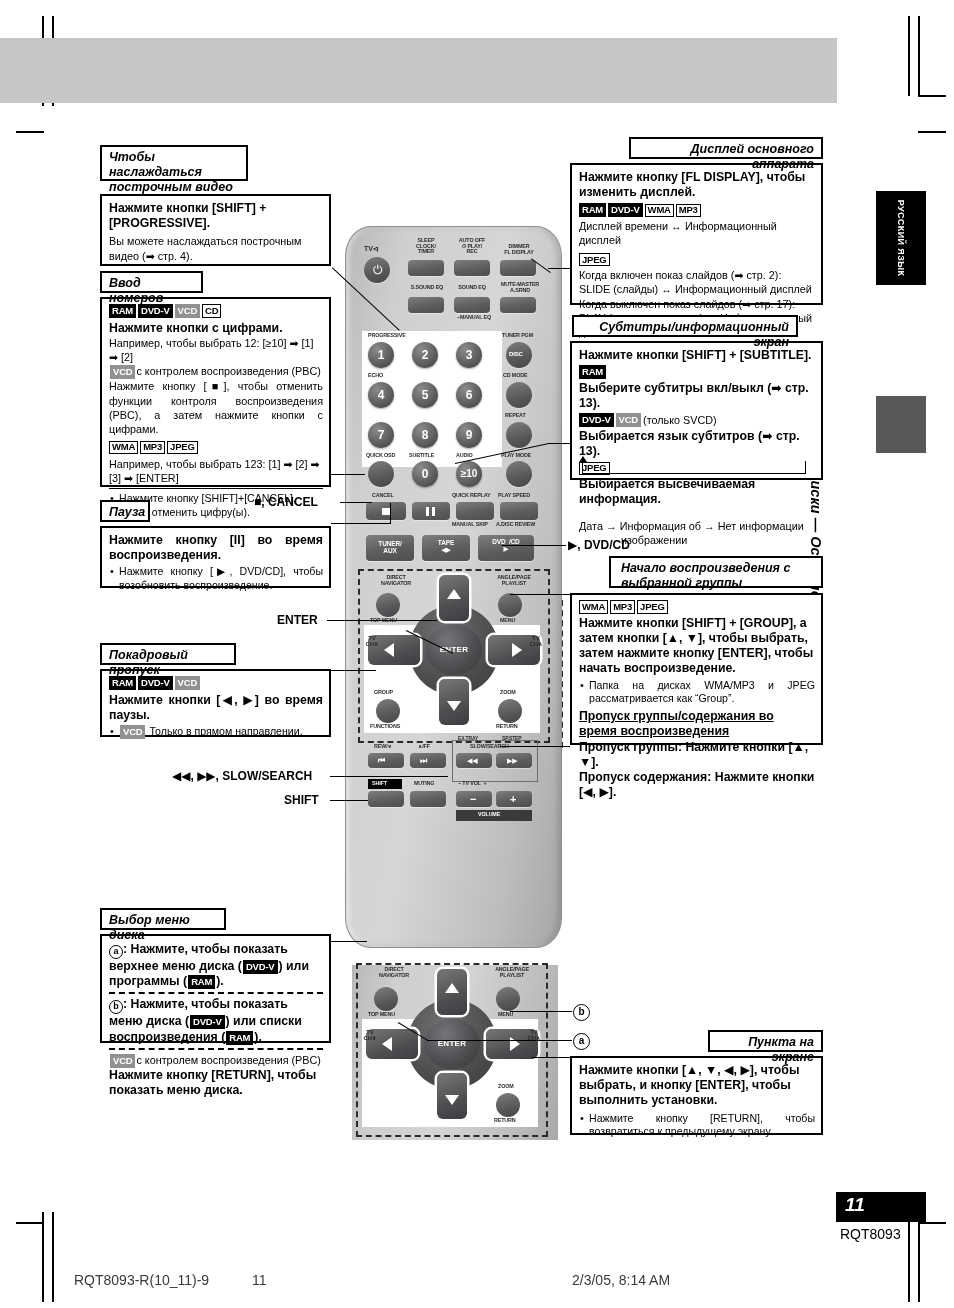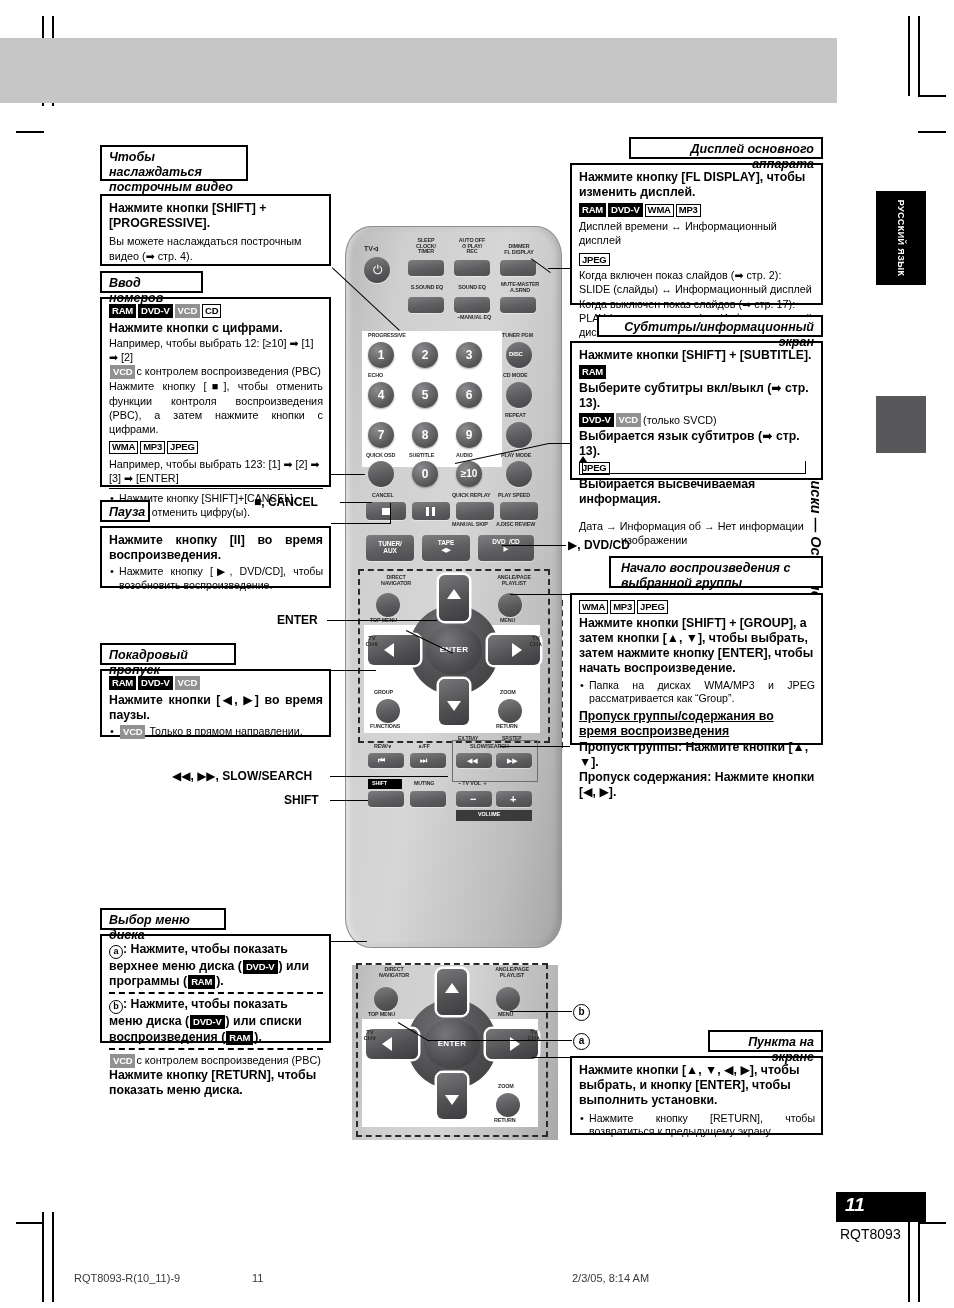--- a/index.html
+++ b/index.html
@@ -133,21 +133,21 @@
   
   .pagenum{
     position:absolute;left:836px;top:1192px;width:90px;height:30px;background:#000;
   }
   .pagenum span{
     position:absolute;left:9px;top:2px;color:#fff;font-style:italic;font-weight:bold;font-size:19px;
   }
   .rqt{position:absolute;left:840px;top:1226px;font-size:14px;}
 
   
-  .foot{position:absolute;font-size:11px;color:#3a3a3a;top:1272px;}
+  .foot{position:absolute;font-size:14px;color:#3a3a3a;top:1272px;}
 </style>
 </head>
 <body>
 
 <div class="crop" style="left:42px;top:16px;width:1.6px;height:90px;"></div>
 <div class="crop" style="left:52px;top:16px;width:1.6px;height:90px;"></div>
 <div class="crop" style="left:16px;top:95px;width:28px;height:1.6px;"></div>
 <div class="crop" style="left:16px;top:131px;width:28px;height:1.6px;"></div>
 <div class="crop" style="left:908px;top:16px;width:1.6px;height:80px;"></div>
 <div class="crop" style="left:918px;top:16px;width:1.6px;height:80px;"></div>
@@ -253,21 +253,21 @@
   <p class="n">Дисплей времени ↔ Информационный дисплей</p>
   <p style="margin-top:5px;margin-bottom:1px;">
     <span class="badge ol">JPEG</span>
   </p>
   <p class="n">Когда включен показ слайдов (➡ стр. 2):</p>
   <p class="n">SLIDE (слайды) ↔ Информационный дисплей</p>
   <p class="n">Когда выключен показ слайдов (➡ стр. 17):</p>
   <p class="n">PLAY (воспроизведение) ↔ Информационный дисплей</p>
 </div>
 
-<div class="hdr right" style="left:597px;top:315px;width:226px;height:22px;">
+<div class="hdr right" style="left:572px;top:315px;width:226px;height:22px;">
   <span>Субтитры/информационный экран</span>
 </div>
 <div class="box" style="left:570px;top:341px;width:253px;height:139px;">
   <p class="b">Нажмите кнопки [SHIFT] + [SUBTITLE].</p>
   <p style="margin-top:2px;margin-bottom:1px;">
     <span class="badge bk">RAM</span>
   </p>
   <p class="b">Выберите субтитры вкл/выкл (➡ стр. 13).</p>
   <p style="margin-top:2px;margin-bottom:1px;">
     <span class="badge bk">DVD-V</span><span class="badge gy">VCD</span><span class="n">(только SVCD)</span>

